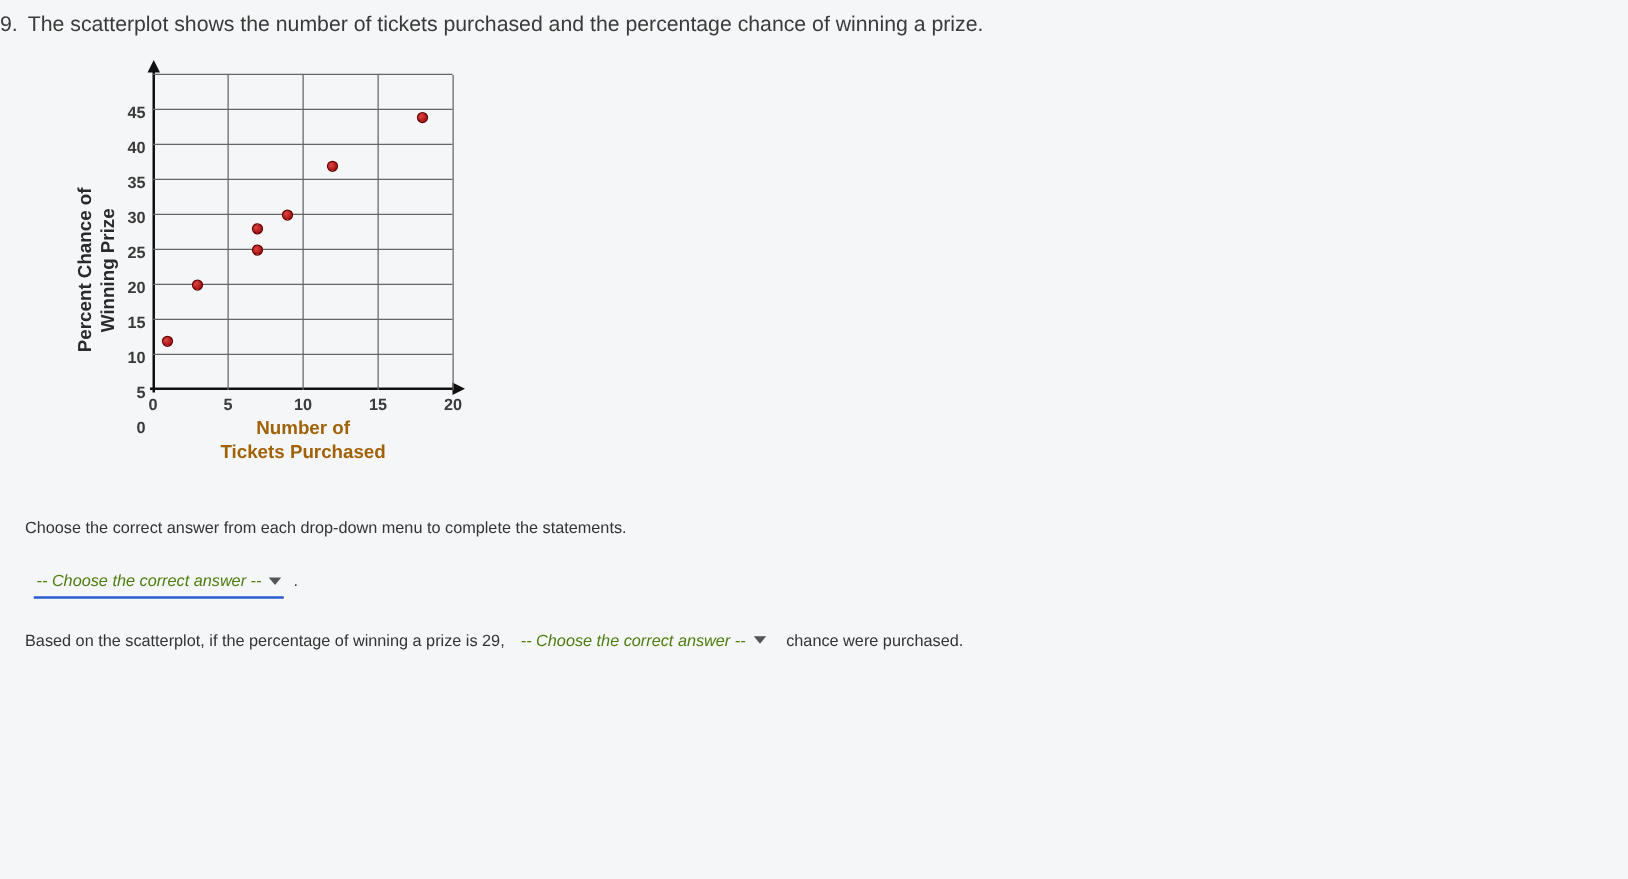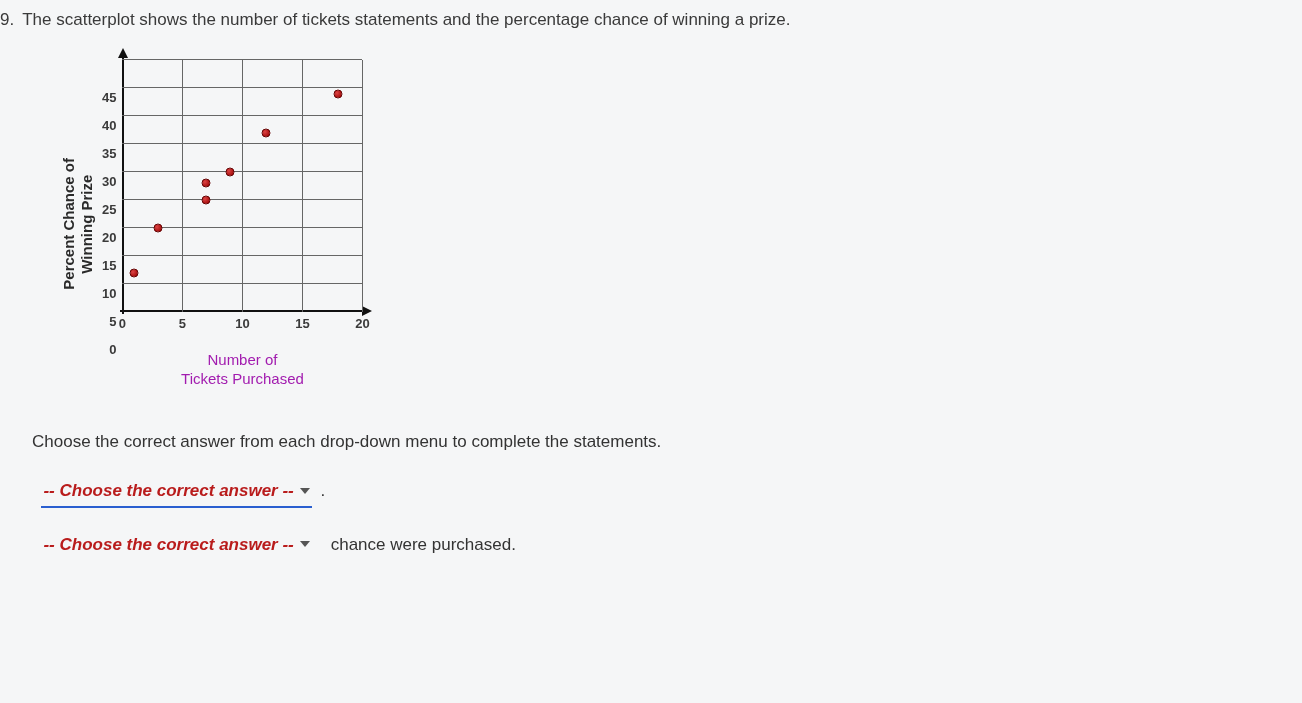--- a/index.html
+++ b/index.html
@@ -73,46 +73,45 @@
     border:1px solid #600;
     transform: translate(-50%, 50%);
   }
   .x-ticks {
     display:flex; justify-content:space-between;
     width:240px; margin-top:4px;
     font-size:13px; font-weight:bold; color:#3a3a3a;
   }
   .x-ticks span { width:0; display:flex; justify-content:center; }
   .xlabel {
-    font-weight:normal; font-size:15px; color:#a21caf;
-    text-align:center; width:240px; margin-top:20px; line-height:1.25;
+    font-weight:bold; font-size:15px; color:#a16207;
+    text-align:center; width:240px; margin-top:3px; line-height:1.25;
   }
-  .statements { margin: 0 30px 0 32px; font-size:17px; color:#333; }
+  .statements { margin: 0 30px 0 20px; font-size:13px; color:#333; }
   .statements p { margin-bottom: 24px; line-height:1.5; }
   .dropdown {
     display:inline-flex; align-items:center; gap:6px;
-    font-style: italic; color:#b91c1c;
+    font-style: italic; color:#4d7c0f;
     border-bottom: 2px solid transparent;
     padding: 0 2px 2px 2px;
     cursor:pointer;
-    font-weight:bold;
   }
   .dropdown.active-underline { border-bottom:2px solid #2a5fd0; }
   .caret {
     width:0;height:0;border-left:5px solid transparent;border-right:5px solid transparent;border-top:6px solid #555;
     display:inline-block;
   }
   .period { margin-left:4px; }
 </style>
 </head>
 <body>
 
 <div class="question-row">
   <span>9.</span>
-  <span>The scatterplot shows the number of tickets statements and the percentage chance of winning a prize.</span>
+  <span>The scatterplot shows the number of tickets purchased and the percentage chance of winning a prize.</span>
 </div>
 
 <div class="chart-wrap">
   <div class="ylabel">
     <span>Percent Chance of<br>Winning Prize</span>
   </div>
   <div class="y-ticks">
     <span>0</span>
     <span>5</span>
     <span>10</span>
@@ -170,20 +169,21 @@
   <p>
     &nbsp;
     <span class="dropdown active-underline">
       <span>-- Choose the correct answer --</span>
       <span class="caret"></span>
     </span>
     <span class="period">.</span>
   </p>
 
   <p>
+    <span>Based on the scatterplot, if the percentage of winning a prize is 29,</span>
     &nbsp;
     <span class="dropdown">
       <span>-- Choose the correct answer --</span>
       <span class="caret"></span>
     </span>
     &nbsp;&nbsp;
     <span>chance were purchased.</span>
   </p>
 </div>
 

